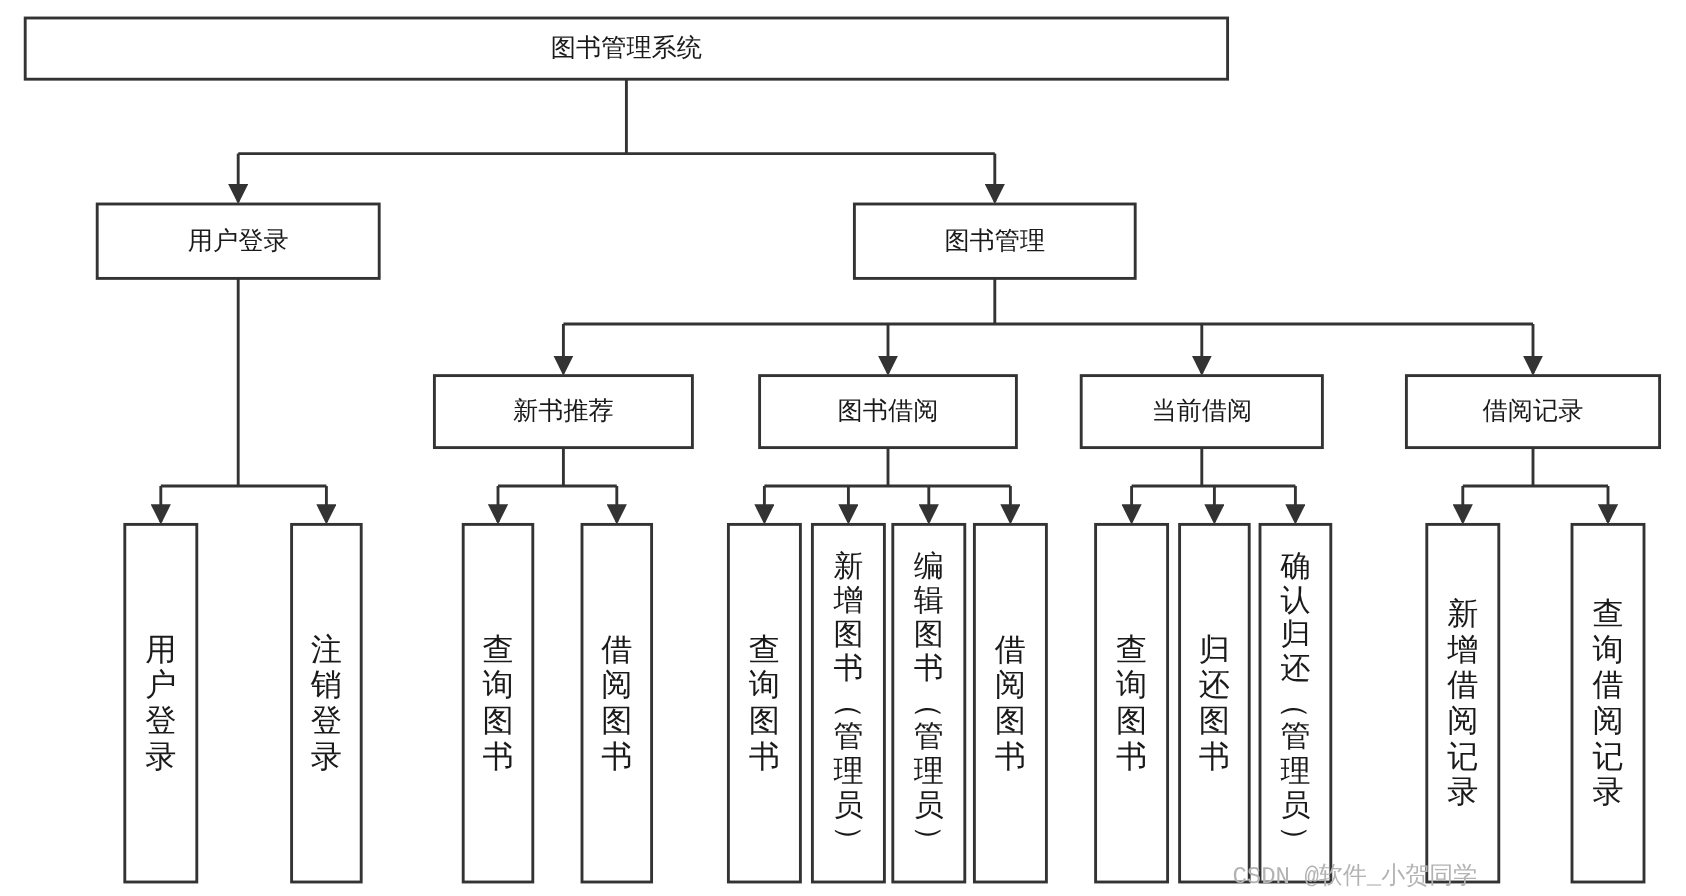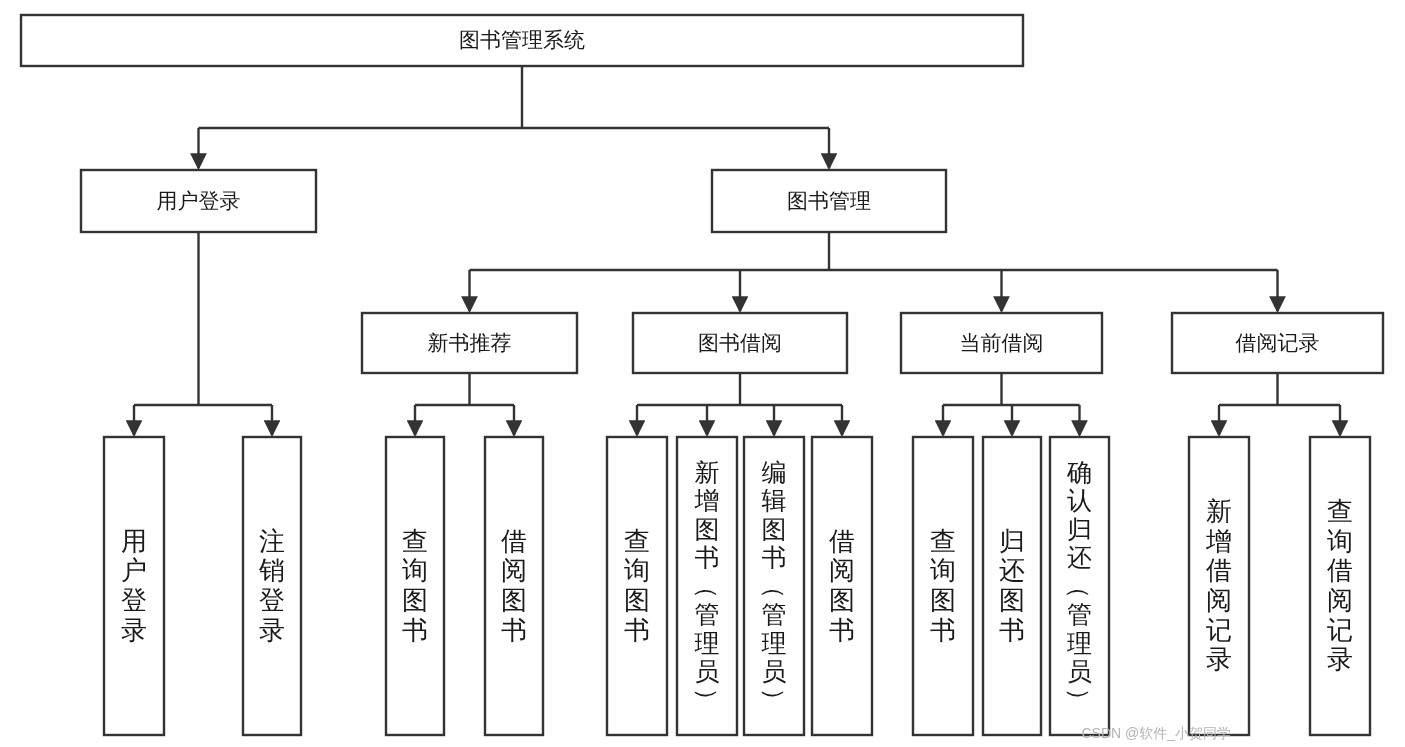--- a/index.html
+++ b/index.html
@@ -62,22 +62,22 @@
   }
   .leaf-text span {
     display: block;
     text-align: center;
   }
   .watermark {
     position: absolute;
     right: 8px;
     bottom: 4px;
     color: #b3b3b3;
-    font-size: 14px;
-    font-family: Liberation Sans, sans-serif;
+    font-size: 20px;
+    font-family: Liberation Mono, monospace;
     white-space: nowrap;
   }
 </style>
 </head>
 <body>
 
 <div id="diagram-root">
 
   <svg id="tree-svg" viewBox="0 0 1405 747">
     <defs>

